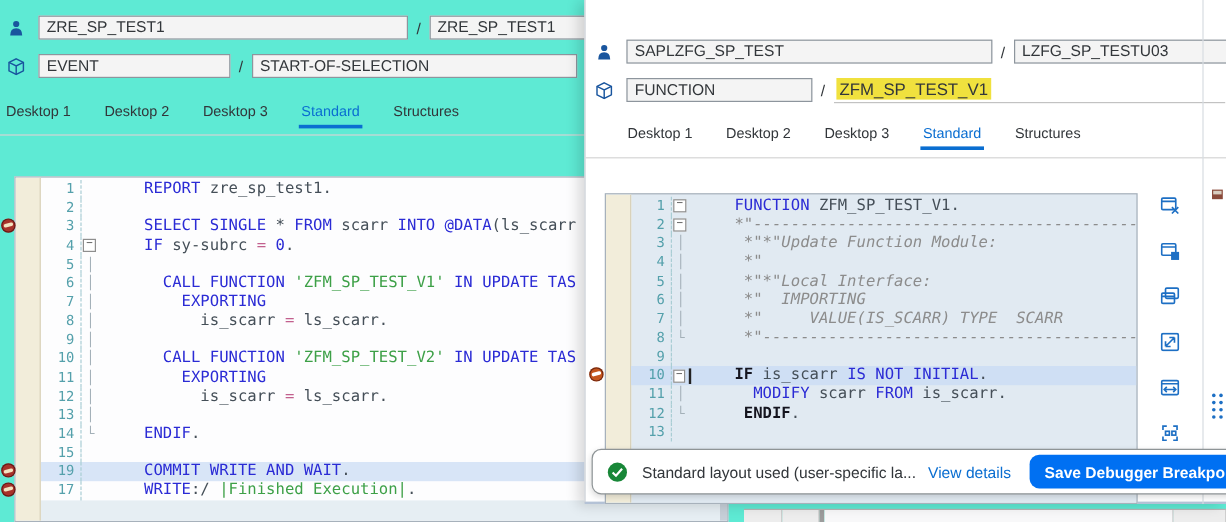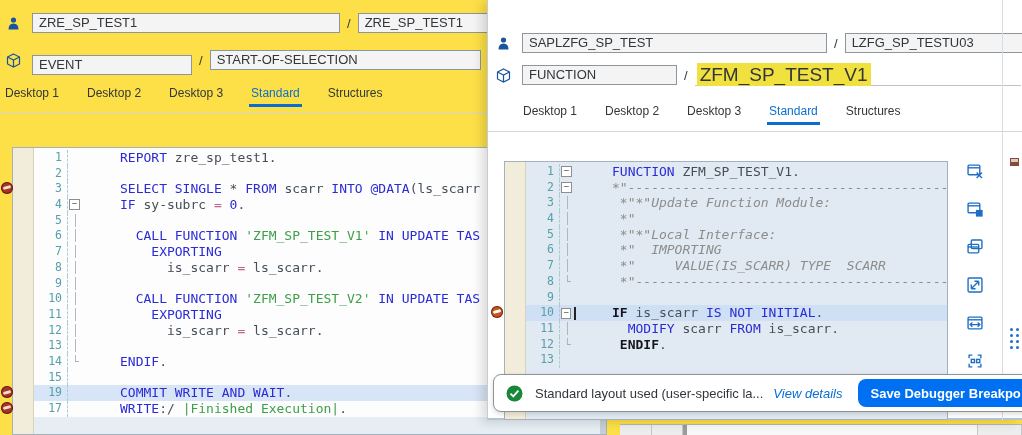--- a/index.html
+++ b/index.html
@@ -1,25 +1,25 @@
 <!DOCTYPE html>
 <html><head>
 <meta charset="utf-8">
 <style>
   html,body{margin:0;padding:0;background:#fff;}
-  #screen{position:relative;width:1022px;height:435px;overflow:hidden;background:#fde047;
+  #screen{position:relative;width:1022px;height:435px;overflow:hidden;background:#5eead4;
           font-family:"Liberation Sans",sans-serif;color:#32363a;}
   
   .hdr-row{position:absolute;display:flex;align-items:center;}
   .fld{height:20px;line-height:20px;background:#f4f4f4;border:1px solid #8d959d;
        font-family:"Liberation Sans",sans-serif;font-size:13px;color:#32363a;
        padding:0 6px;box-sizing:border-box;}
   .slash{margin:0 7px;font-size:13px;color:#32363a;}
   .uline-fld{height:21px;line-height:21px;border-bottom:1px solid #c2c2c2;flex:1;
-             font-size:19px;padding:0 2px;}
+             font-size:14px;padding:0 2px;}
   .yellow-hl{background:#f0e13e;padding:1px 3px;}
   .icn{width:18px;display:flex;justify-content:center;margin-right:10px;}
   
   .tabs{position:absolute;display:flex;gap:24px;font-size:12px;}
   .tab{padding:4px 2px 7px 2px;cursor:default;color:#32363a;}
   .tab.active{color:#0a6ed1;border-bottom:3px solid #0a6ed1;padding-bottom:4px;}
   .sep-line{position:absolute;height:1px;background:#d5d5d5;}
   
   .code-wrap{position:absolute;}
   .code-box{position:relative;border:1px solid #a7b1bb;box-sizing:border-box;
@@ -57,21 +57,21 @@
   .tool-col{position:absolute;display:flex;flex-direction:column;gap:22px;align-items:center;}
   .tool-btn{width:18px;height:16px;display:flex;align-items:center;justify-content:center;}
   .edge-div{position:absolute;width:1px;background:#d8dde2;}
   .dots{position:absolute;display:grid;grid-template-columns:3px 3px;gap:3px;}
   .dots i{width:3px;height:3px;background:#1d6fc4;border-radius:50%;}
   
   #toast{position:absolute;left:5px;top:374px;width:560px;height:38px;background:#fff;
       border:1px solid #8e9496;border-radius:8px;display:flex;align-items:center;
       padding:0 12px;box-sizing:border-box;font-size:13px;box-shadow:0 2px 5px rgba(0,0,0,.15);}
   #toast .msg{margin-left:12px;color:#32363a;white-space:nowrap;}
-  #toast .link{margin-left:10px;color:#0a6ed1;white-space:nowrap;cursor:pointer;font-style:italic;}
+  #toast .link{margin-left:10px;color:#0a6ed1;white-space:nowrap;cursor:pointer;}
   #toast .btn{margin-left:16px;background:#0070f2;color:#fff;font-weight:bold;
       border:none;border-radius:8px;height:28px;padding:0 12px;font-size:13px;
       font-family:"Liberation Sans",sans-serif;white-space:nowrap;}
   
   .bg-table{position:absolute;left:620px;top:424px;height:11px;display:flex;
       border-top:1px solid #b5b5b5;}
   .bg-table .c{height:100%;box-sizing:border-box;border-right:1px solid #c6c6c6;}
 </style>
 </head>
 <body>
@@ -90,21 +90,21 @@
       <span class="slash">/</span>
       <input class="fld" style="width: 210px;" readonly="" value="ZRE_SP_TEST1">
     </div>
     <div class="hdr-row" style="left:4px;top:45px;width:483px;">
       <span class="icn">
         <svg width="15" height="15" viewBox="0 0 15 15" fill="none" stroke="#19559e" stroke-width="1.2">
             <path d="M7.5 1 L13.5 4 L13.5 11 L7.5 14 L1.5 11 L1.5 4 Z"></path>
             <path d="M1.5 4 L7.5 7 L13.5 4 M7.5 7 L7.5 14"></path>
           </svg>
       </span>
-      <input class="fld" style="width: 160px; margin-top: 10px;" readonly="" value="EVENT">
+      <input class="fld" style="width: 160px;" readonly="" value="EVENT">
       <span class="slash">/</span>
       <input class="fld" style="width: 271px;" readonly="" value="START-OF-SELECTION">
     </div>
     <div class="tabs" style="left:3px;top:82px;">
         <span class="tab">Desktop 1</span>
         <span class="tab">Desktop 2</span>
         <span class="tab">Desktop 3</span>
         <span class="tab active">Standard</span>
         <span class="tab">Structures</span>
       </div>

